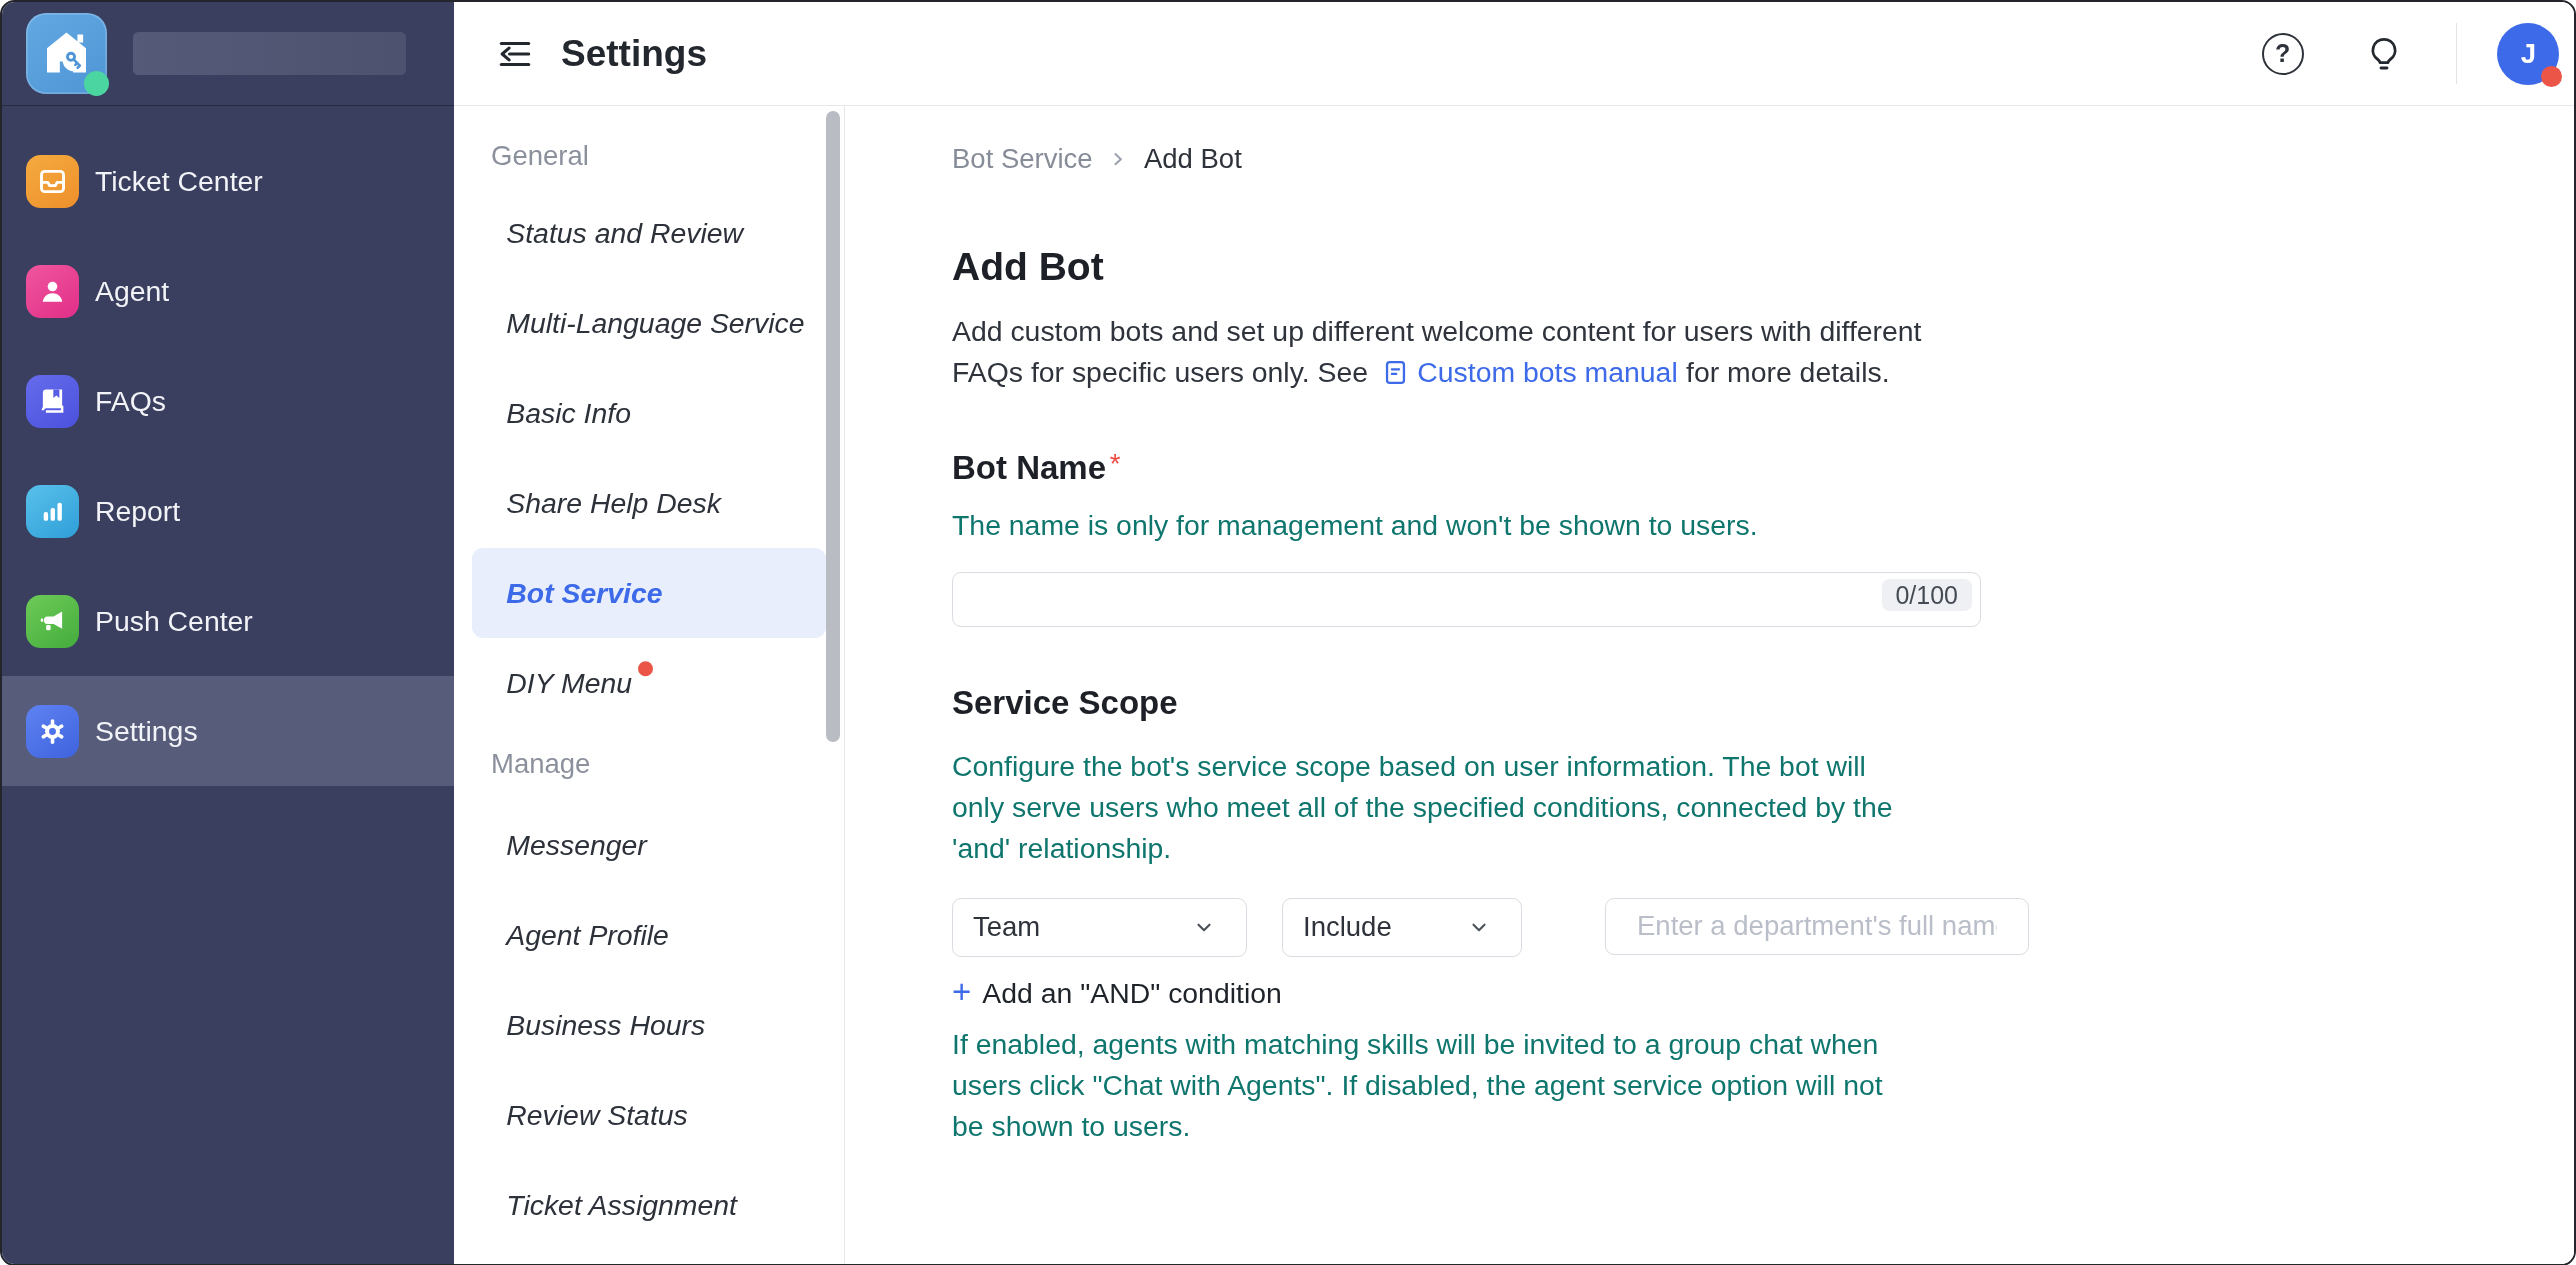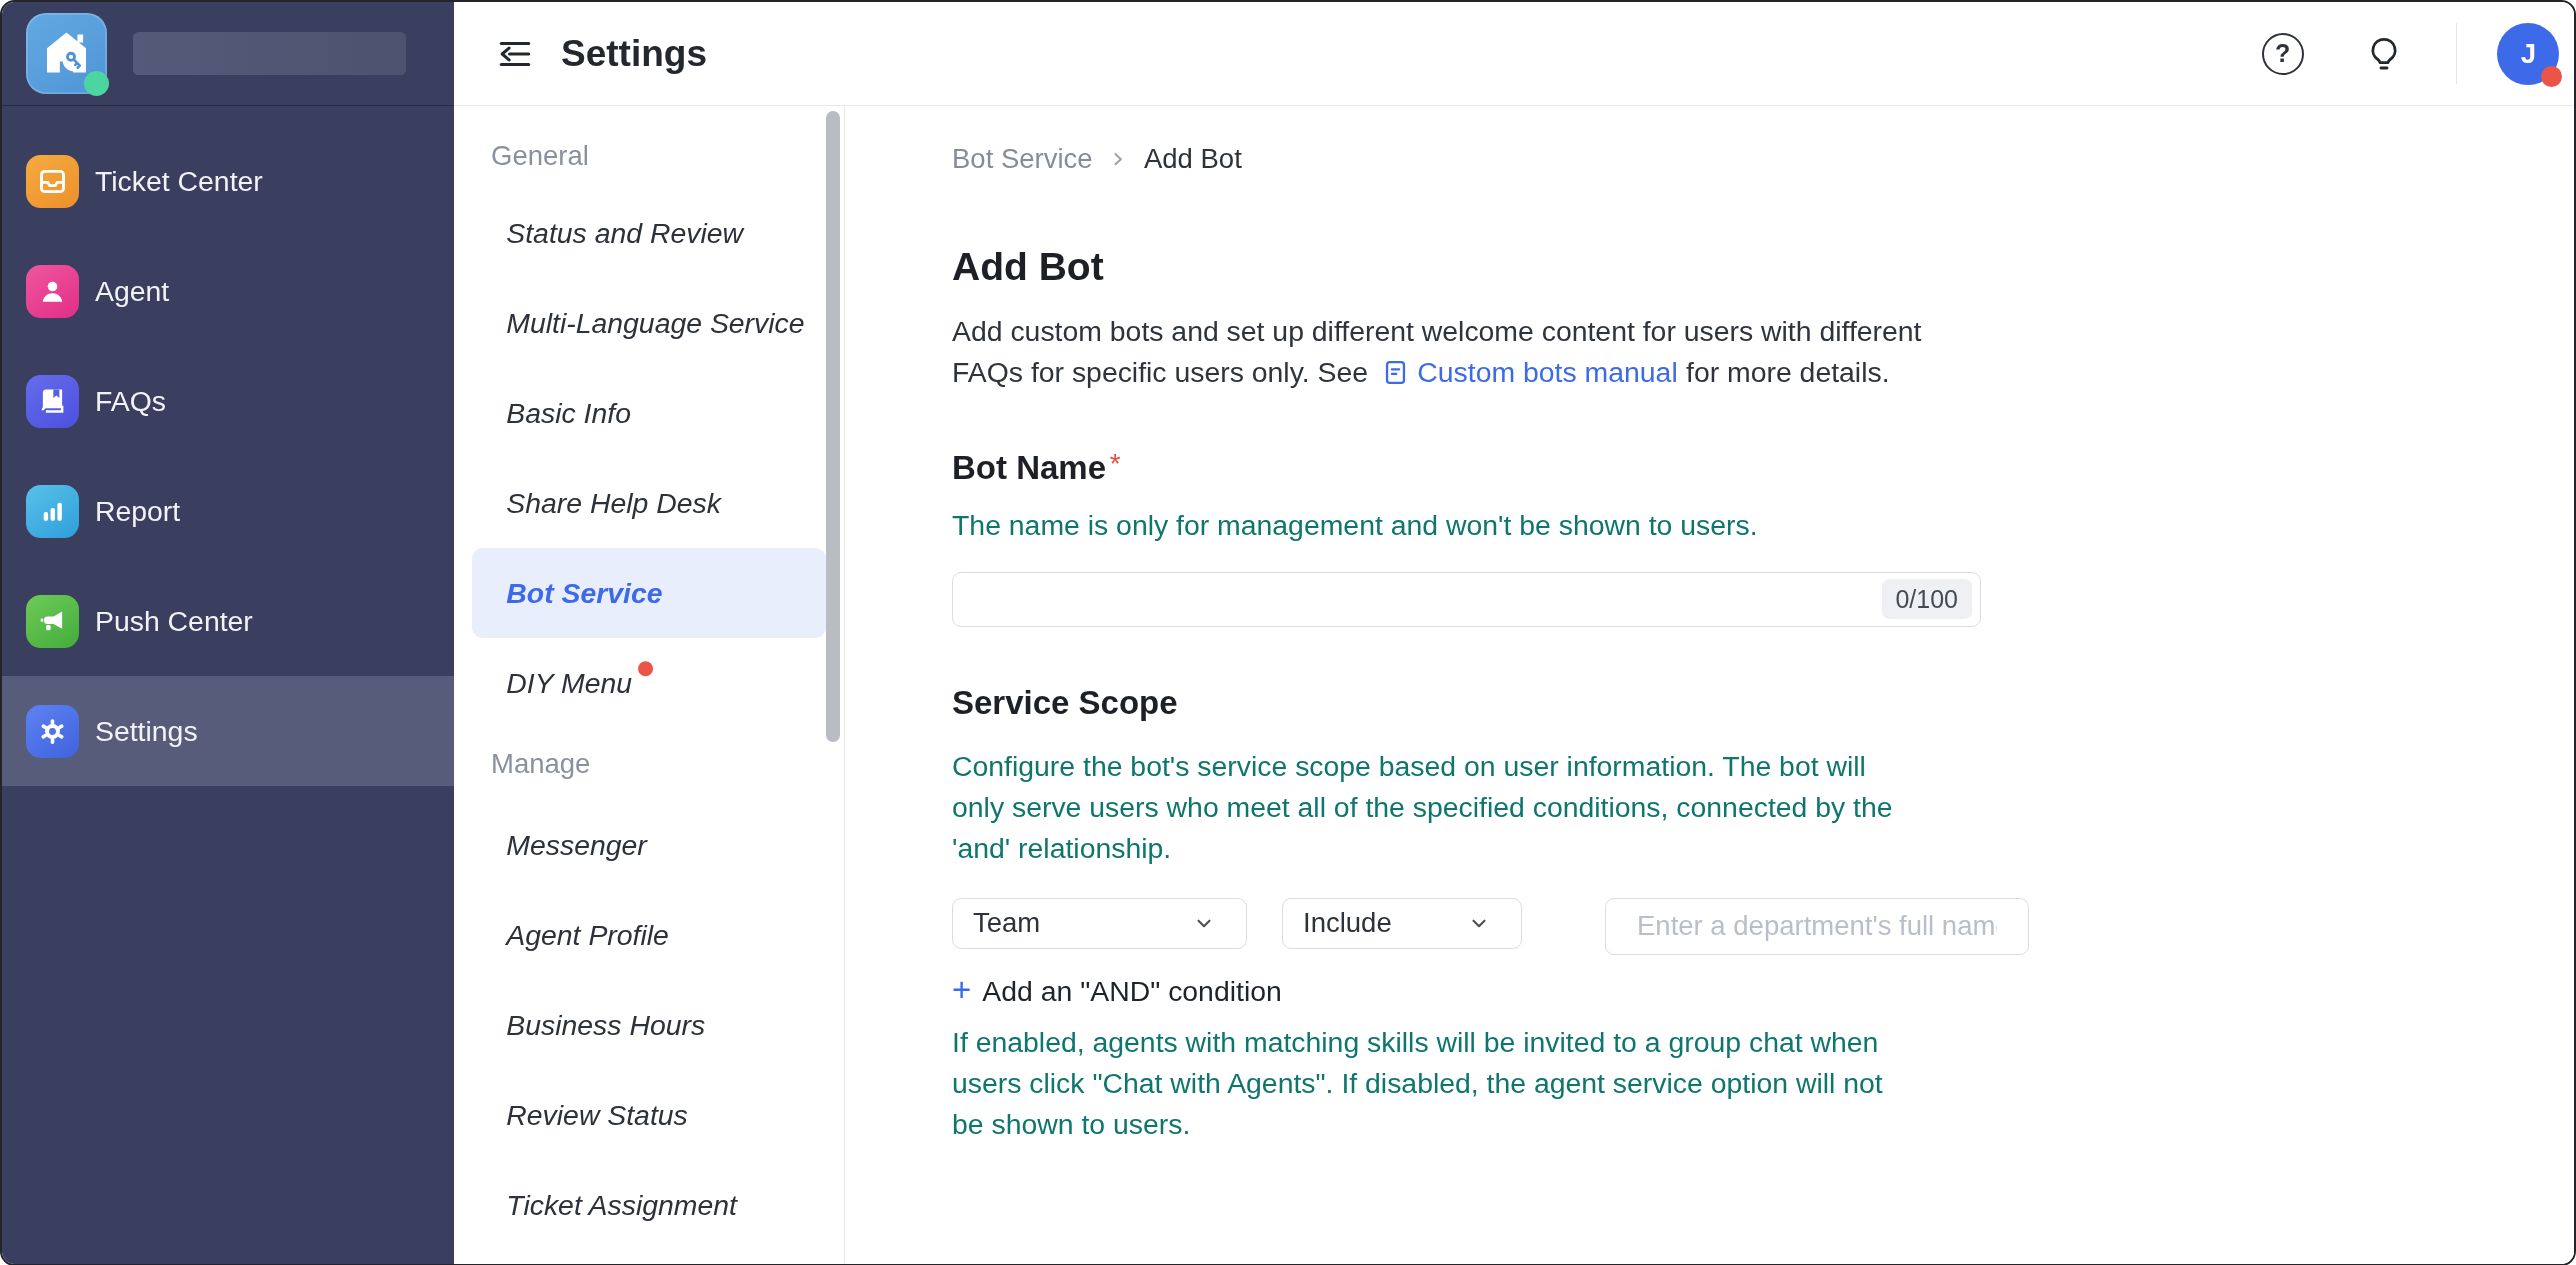--- a/index.html
+++ b/index.html
@@ -125,27 +125,27 @@
   .mt20 { margin-top:18.3px; } .mt26 { margin-top:24px; }
   .text-input {
     position:relative; margin-top:26px; width:1029px; height:55px;
   }
   .text-input input {
     width:100%; height:100%; border:1.8px solid #d9dce2; border-radius:9.2px;
     font-size:27.5px; padding:0 147px 0 20px; color:#2e333b; outline:none;
     font-family:inherit;
   }
   .counter {
-    position:absolute; right:9.2px; top:7.3px; height:40px; padding:0 13.8px;
+    position:absolute; right:9.2px; top:7.3px; height:32px; padding:0 13.8px;
     background:#eef0f3; border-radius:7.3px; display:flex; align-items:center;
     font-size:25px; color:#454b54;
   }
   .cond-row { margin-top:29px; display:flex; gap:35px; }
   .select {
-    height:51px; border:1.8px solid #d9dce2; border-radius:9.2px; background:#fff;
+    height:59px; border:1.8px solid #d9dce2; border-radius:9.2px; background:#fff;
     display:flex; align-items:center; justify-content:space-between;
     padding:0 31px 0 20px; font-size:27.5px; color:#2e333b;
   }
   .sel-team { width:295px; }
   .sel-include { width:240px; }
   .dept-input { width:424px; height:57px; }
   .dept-input input {
     width:100%; height:100%; border:1.8px solid #d9dce2; border-radius:9.2px;
     font-size:27.5px; padding:0 31px; color:#2e333b; outline:none; font-family:inherit;margin-left:48px;
   }

